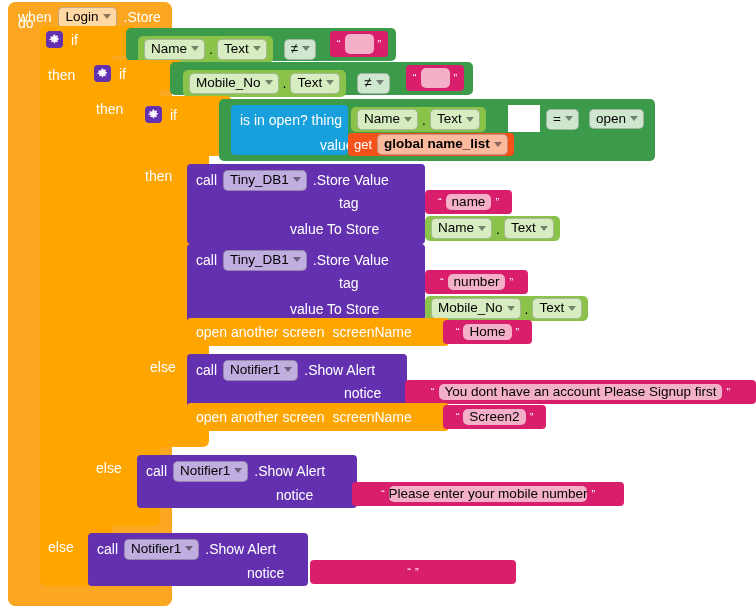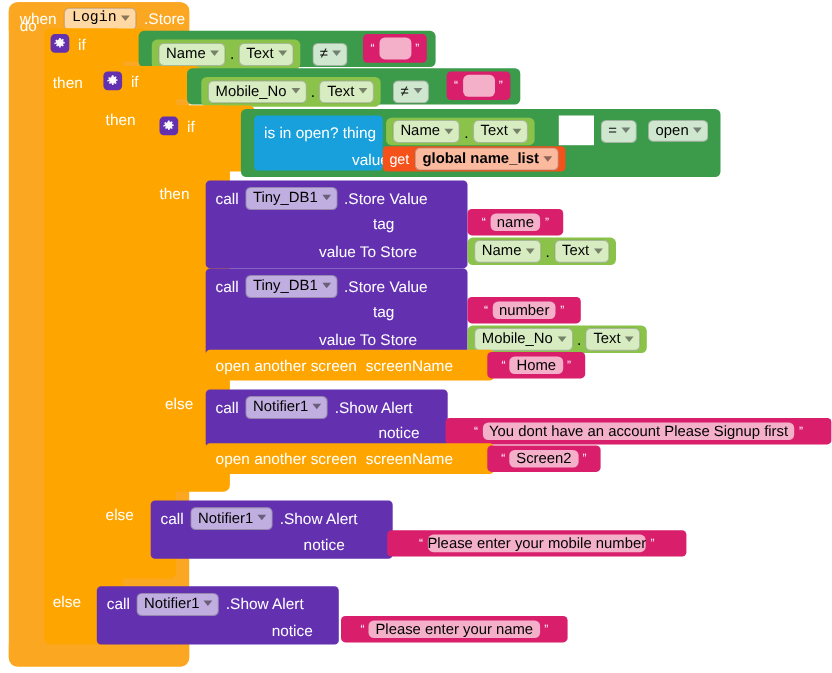--- a/index.html
+++ b/index.html
@@ -27,21 +27,21 @@
   .c-list{background:#17A0DB;}      
   .c-var{background:#F4521A;}       
   .c-text{background:#D91F6B;}      
   .c-call{background:#6331B0;}      
 
   .fld-comp{background:#D7ECC0;}
   .fld-logic{background:#CFE7CF;}
   .fld-var{background:#FBB99E;font-weight:bold;}
   .fld-text{background:#F4AFC9;}
   .fld-call{background:#C0AEE0;}
-  .fld-event{background:#FFD8A3;font-family:Liberation Mono, monospace;}
+  .fld-event{background:#FFD8A3;}
 
   
   .gear{width:17px;height:17px;border-radius:4px;background:#6331B0;
         display:inline-flex;align-items:center;justify-content:center;}
   .gear svg{display:block;}
 
   
   .r4{border-radius:4px;}
   .r5{border-radius:5px;}
   .r6{border-radius:6px;}
@@ -332,17 +332,14 @@
   <span class="lbl">call</span>
   <span class="field fld-call">
     <span>Notifier1</span>
     <span class="caret"></span>
   </span>
   <span class="lbl">.Show Alert</span>
 </div>
 <div class="blk lbl" style="left:247px;top:566px;">notice</div>
 <div class="blk c-text r4 row" style="left:310px;top:560px;width:206px;height:24px;justify-content:center;gap:4px;">
   <span class="lbl" style="font-size:11px;">“</span>
-  <span class="field fld-text" style="border:none;padding:1px 6px 2px;">
-    <span>Please enter your name</span>
-  </span>
   <span class="lbl" style="font-size:11px;">”</span>
 </div>
 
 </body></html>

